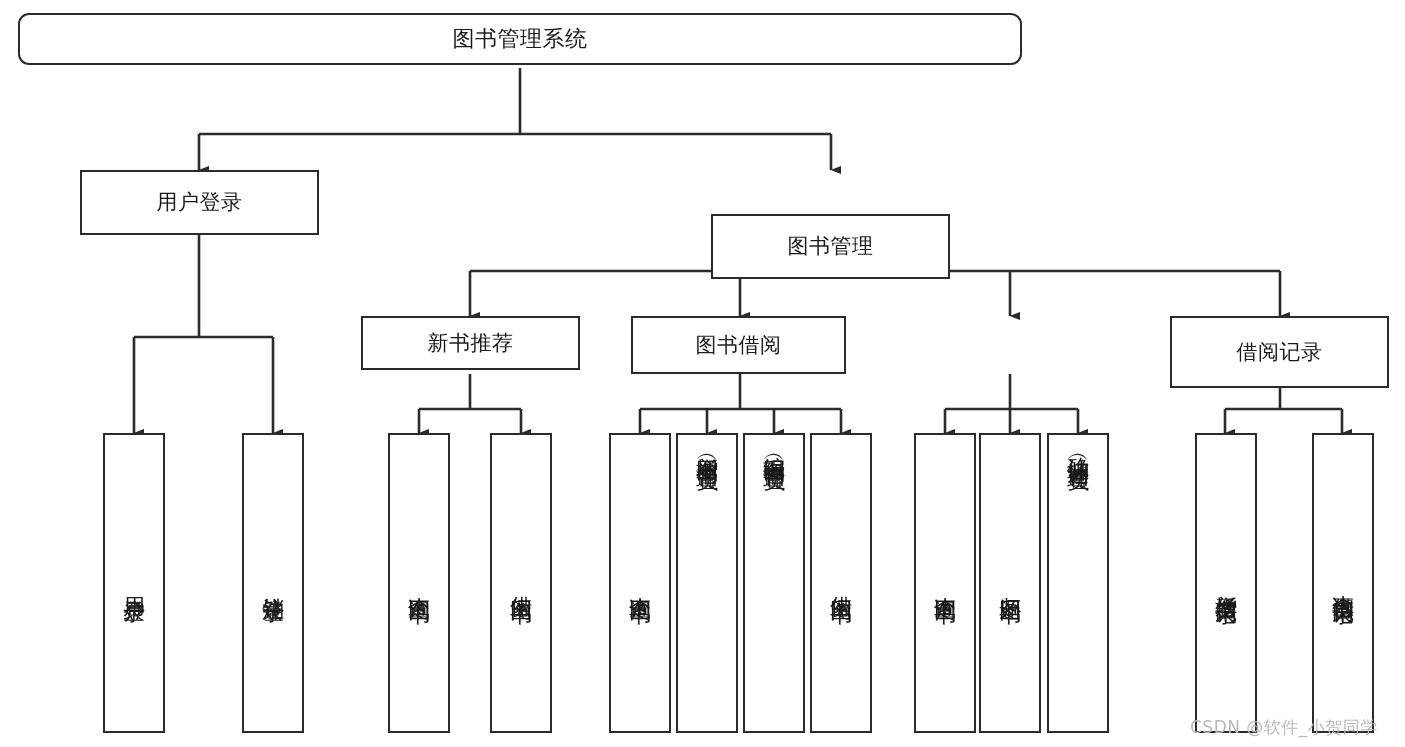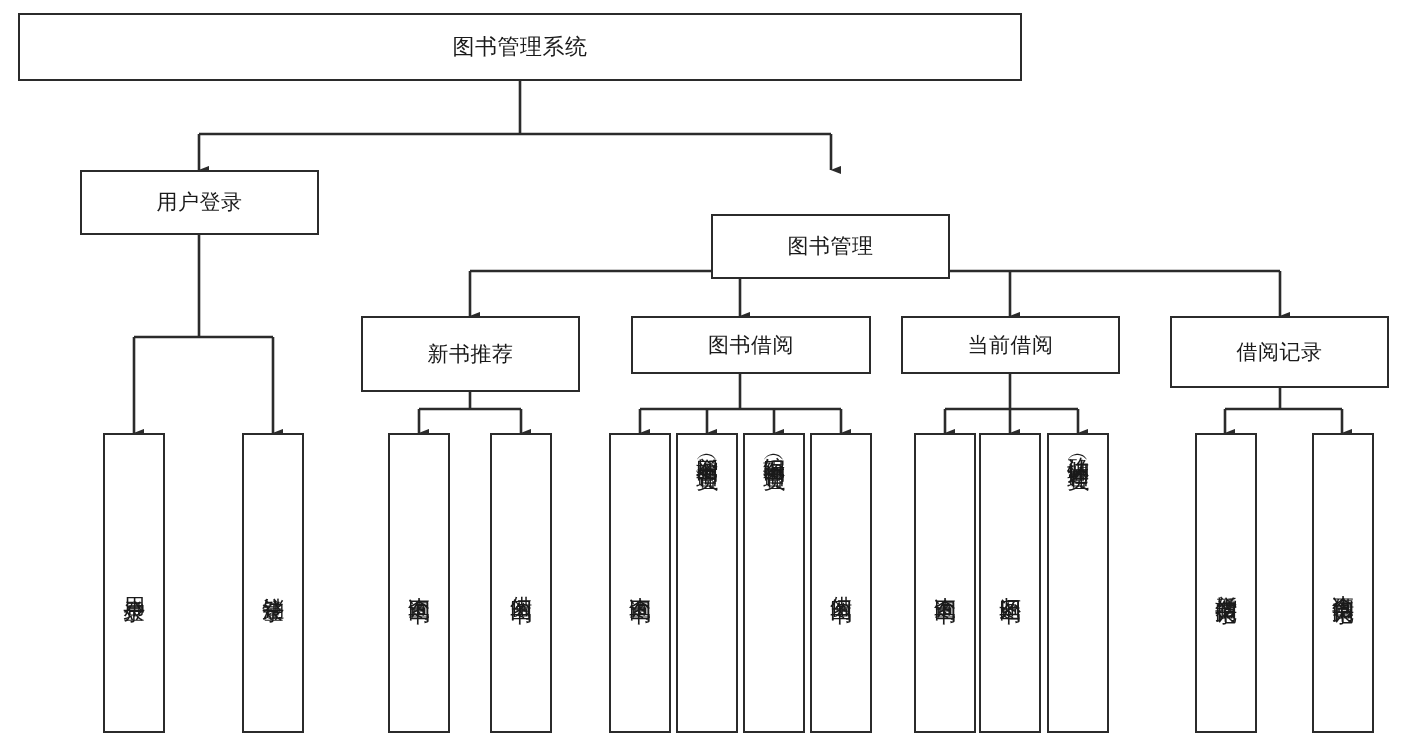--- a/index.html
+++ b/index.html
@@ -123,43 +123,40 @@
       <path d="M1010,409 L1010,433" marker-end="url(#arrowhead)"></path>
       <path d="M1078,409 L1078,433" marker-end="url(#arrowhead)"></path>
 
       <path d="M1280,374 L1280,409"></path>
       <path d="M1225,409 L1342,409"></path>
       <path d="M1225,409 L1225,433" marker-end="url(#arrowhead)"></path>
       <path d="M1342,409 L1342,433" marker-end="url(#arrowhead)"></path>
     </g>
   </svg>
 
-  <div class="node root horiz" style="left:18px; top:13px; width:1004px; height:68px;">
+  <div class="node root horiz" style="left:18px; top:13px; width:1004px; height:52px;border-radius:11px;">
     <span class="node-label">图书管理系统</span>
   </div>
 
   <div class="node horiz" style="left:80px; top:170px; width:239px; height:65px;">
     <span class="node-label">用户登录</span>
   </div>
 
   <div class="node horiz" style="left:711px; top:170px; width:239px; height:65px;margin-top:44px;">
     <span class="node-label">图书管理</span>
   </div>
 
-  <div class="node horiz" style="left:361px; top:316px; width:219px; height:76px;align-items:center;">
+  <div class="node horiz" style="left:361px; top:316px; width:219px; height:54px;align-items:center;">
     <span class="node-label">新书推荐</span>
   </div>
 
-  <div class="node horiz" style="left:631px; top:316px; width:240px; height:58px;">
+  <div class="node horiz" style="left:631px; top:316px; width:215px; height:58px;">
     <span class="node-label">图书借阅</span>
   </div>
 
-  <div class="node horiz" style="left:901px; top:316px; width:219px; height:58px;">
-    <span class="node-label">当前借阅</span>
-  </div>
 
   <div class="node horiz" style="left:1170px; top:316px; width:219px; height:72px;">
     <span class="node-label">借阅记录</span>
   </div>
 
   <div class="node leaf" style="left:103px; top:433px; width:62px; height:300px;">
     <span class="node-label">用户登录</span>
   </div>
 
   <div class="node leaf" style="left:242px; top:433px; width:62px; height:300px;">
@@ -203,14 +200,15 @@
   </div>
 
   <div class="node leaf" style="left:1195px; top:433px; width:62px; height:300px;">
     <span class="node-label">新增借阅记录</span>
   </div>
 
   <div class="node leaf" style="left:1312px; top:433px; width:62px; height:300px;">
     <span class="node-label">查询借阅记录</span>
   </div>
 
+  <div class="watermark" style="left:1190px; top:716px;">CSDN @软件_小贺同学</div>
 
 </div>
 
 </body></html>

